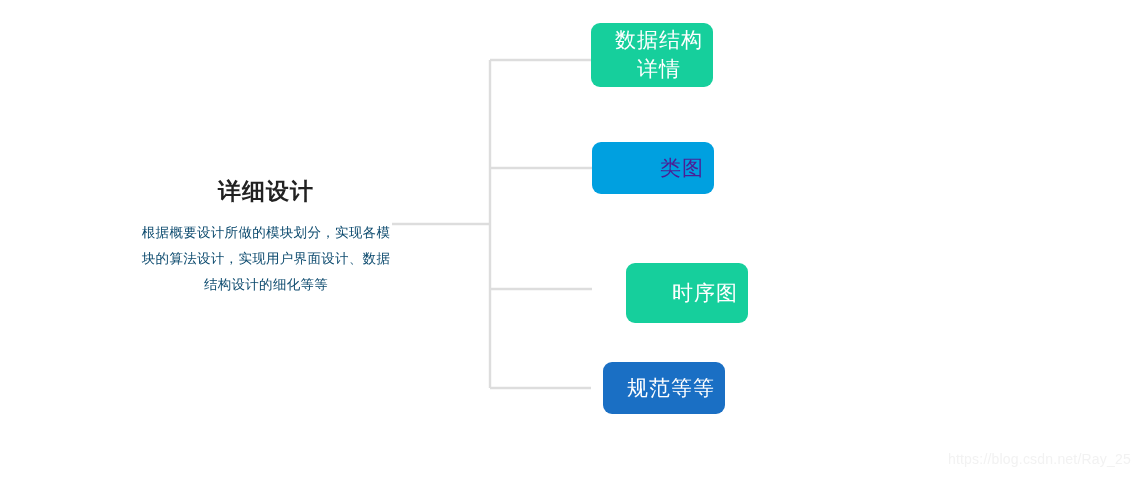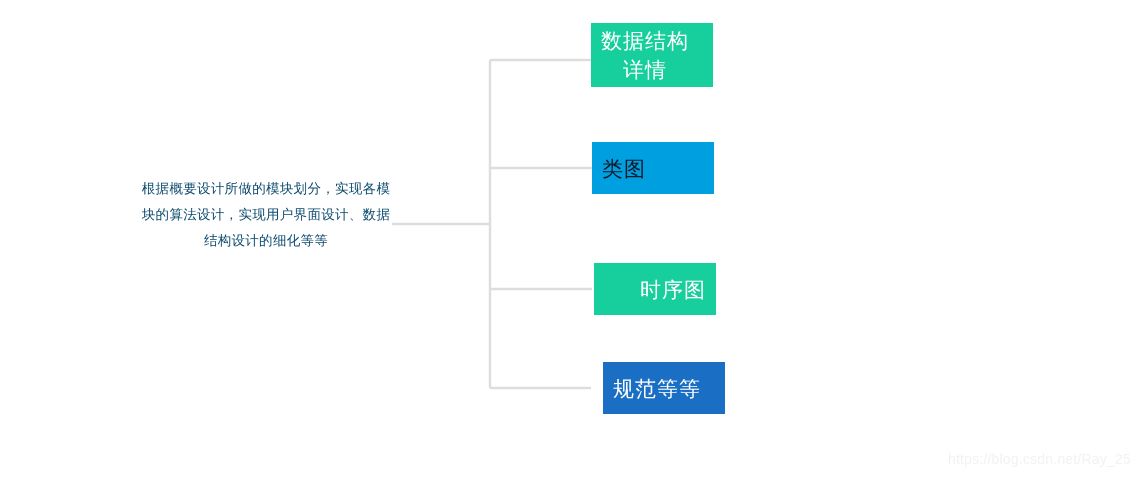--- a/index.html
+++ b/index.html
@@ -58,53 +58,54 @@
     width: 1141px;
     height: 480px;
     pointer-events: none;
   }
 
   
   .leaf-node {
     position: absolute;
     display: flex;
     align-items: center;
-    justify-content: flex-start;
-    border-radius: 0;
+    justify-content: flex-end;
+    border-radius: 9px;
     color: #ffffff;
     text-align: center;
     font-size: 21px;
     line-height: 29px;
     letter-spacing: 1px;
     box-sizing: border-box;
     padding: 0 10px;
     user-select: none;
+    font-family: Liberation Serif, serif;
   }
   .leaf-node .leaf-label {
     display: block;
     white-space: pre-line;
   }
 
   #node-data-structure {
     left: 591px;
     top: 23px;
     width: 122px;
     height: 64px;
   }
   #node-class-diagram {
     left: 592px;
     top: 142px;
     width: 122px;
     height: 52px;
   }
   #node-sequence-diagram {
-    left: 594px;
+    left: 626px;
     top: 263px;
     width: 122px;
-    height: 52px;
+    height: 60px;
     padding-left: 46px;
   }
   #node-spec-etc {
     left: 603px;
     top: 362px;
     width: 122px;
     height: 52px;
   }
 
   
@@ -134,29 +135,30 @@
 
       <path d="M490,168 L592,168"></path>
 
       <path d="M490,289 L592,289"></path>
 
       <path d="M490,388 L591,388"></path>
     </g>
   </svg>
 
   <div class="root-node">
+    <div class="root-title">详细设计</div>
     <div class="root-desc">根据概要设计所做的模块划分，实现各模块的算法设计，实现用户界面设计、数据结构设计的细化等等</div>
   </div>
 
   <div class="leaf-node" id="node-data-structure" style="background: rgb(22, 207, 156); color: rgb(255, 255, 255);">
     <span class="leaf-label">数据结构
 详情</span>
   </div>
 
-  <div class="leaf-node" id="node-class-diagram" style="background: rgb(0, 160, 224); color: #0f172a;">
+  <div class="leaf-node" id="node-class-diagram" style="background: rgb(0, 160, 224); color: #4c1d95;">
     <span class="leaf-label">类图</span>
   </div>
 
   <div class="leaf-node" id="node-sequence-diagram" style="background: rgb(22, 207, 156); color: rgb(255, 255, 255);">
     <span class="leaf-label">时序图</span>
   </div>
 
   <div class="leaf-node" id="node-spec-etc" style="background: rgb(26, 111, 196); color: rgb(255, 255, 255);">
     <span class="leaf-label">规范等等</span>
   </div>

